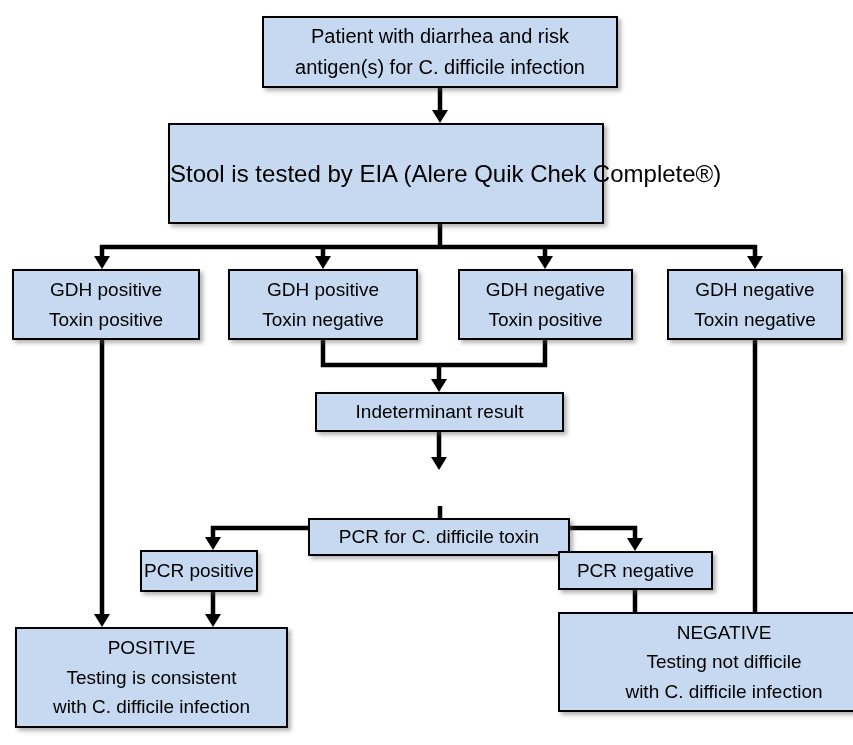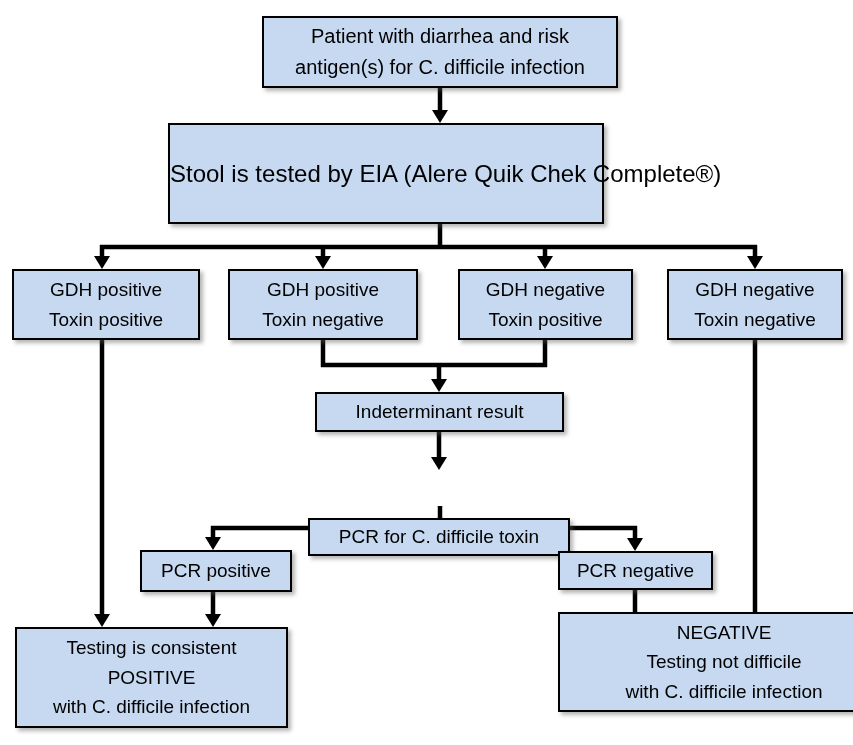--- a/index.html
+++ b/index.html
@@ -39,21 +39,21 @@
   .n-stool         { left: 168px; top: 123px; width: 436px; height: 101px; font-size: 24px; align-items: flex-start; }
   .n-stool .stool-title { text-align: center; }
   .stool-bullets   { text-align: left; padding-left: 158px; }
   .stool-bullet-row .bullet-glyph { display: inline-block; width: 24px; }
   .n-gdh-pp        { left: 12px;  top: 269px; width: 188px; height: 71px;  font-size: 19px; }
   .n-gdh-pn        { left: 228px; top: 269px; width: 190px; height: 71px;  font-size: 19px; }
   .n-gdh-np        { left: 458px; top: 269px; width: 175px; height: 71px;  font-size: 19px; }
   .n-gdh-nn        { left: 667px; top: 269px; width: 176px; height: 71px;  font-size: 19px; }
   .n-indeterminant { left: 315px; top: 392px; width: 249px; height: 40px;  font-size: 19px; }
   .n-pcr-toxin     { left: 308px; top: 470px; width: 262px; height: 38px;  font-size: 19px; margin-top: 48px; }
-  .n-pcr-pos       { left: 140px; top: 550px; width: 152px; height: 42px;  font-size: 19px; }
+  .n-pcr-pos       { left: 140px; top: 550px; width: 118px; height: 42px;  font-size: 19px; }
   .n-pcr-neg       { left: 558px; top: 551px; width: 155px; height: 39px;  font-size: 19px; }
   .n-positive      { left: 15px;  top: 627px; width: 273px; height: 101px; font-size: 19px; }
   .n-negative      { left: 558px; top: 612px; width: 332px; height: 100px; font-size: 19px; }
 </style>
 </head>
 <body>
 
 <div class="canvas">
 
   <svg class="connectors" viewBox="0 0 853 745" xmlns="http://www.w3.org/2000/svg">
@@ -130,22 +130,22 @@
   </div>
 
   <div class="node n-pcr-pos">
     <div>PCR positive</div>
   </div>
   <div class="node n-pcr-neg">
     <div>PCR negative</div>
   </div>
 
   <div class="node n-positive">
+    <div>POSITIVE</div>
     <div>Testing is consistent</div>
-    <div>POSITIVE</div>
     <div><span>with </span><span class="ital">C. difficile</span><span> infection</span></div>
   </div>
   <div class="node n-negative">
     <div>NEGATIVE</div>
     <div>Testing not difficile</div>
     <div><span>with </span><span class="ital">C. difficile</span><span> infection</span></div>
   </div>
 
 </div>
 

